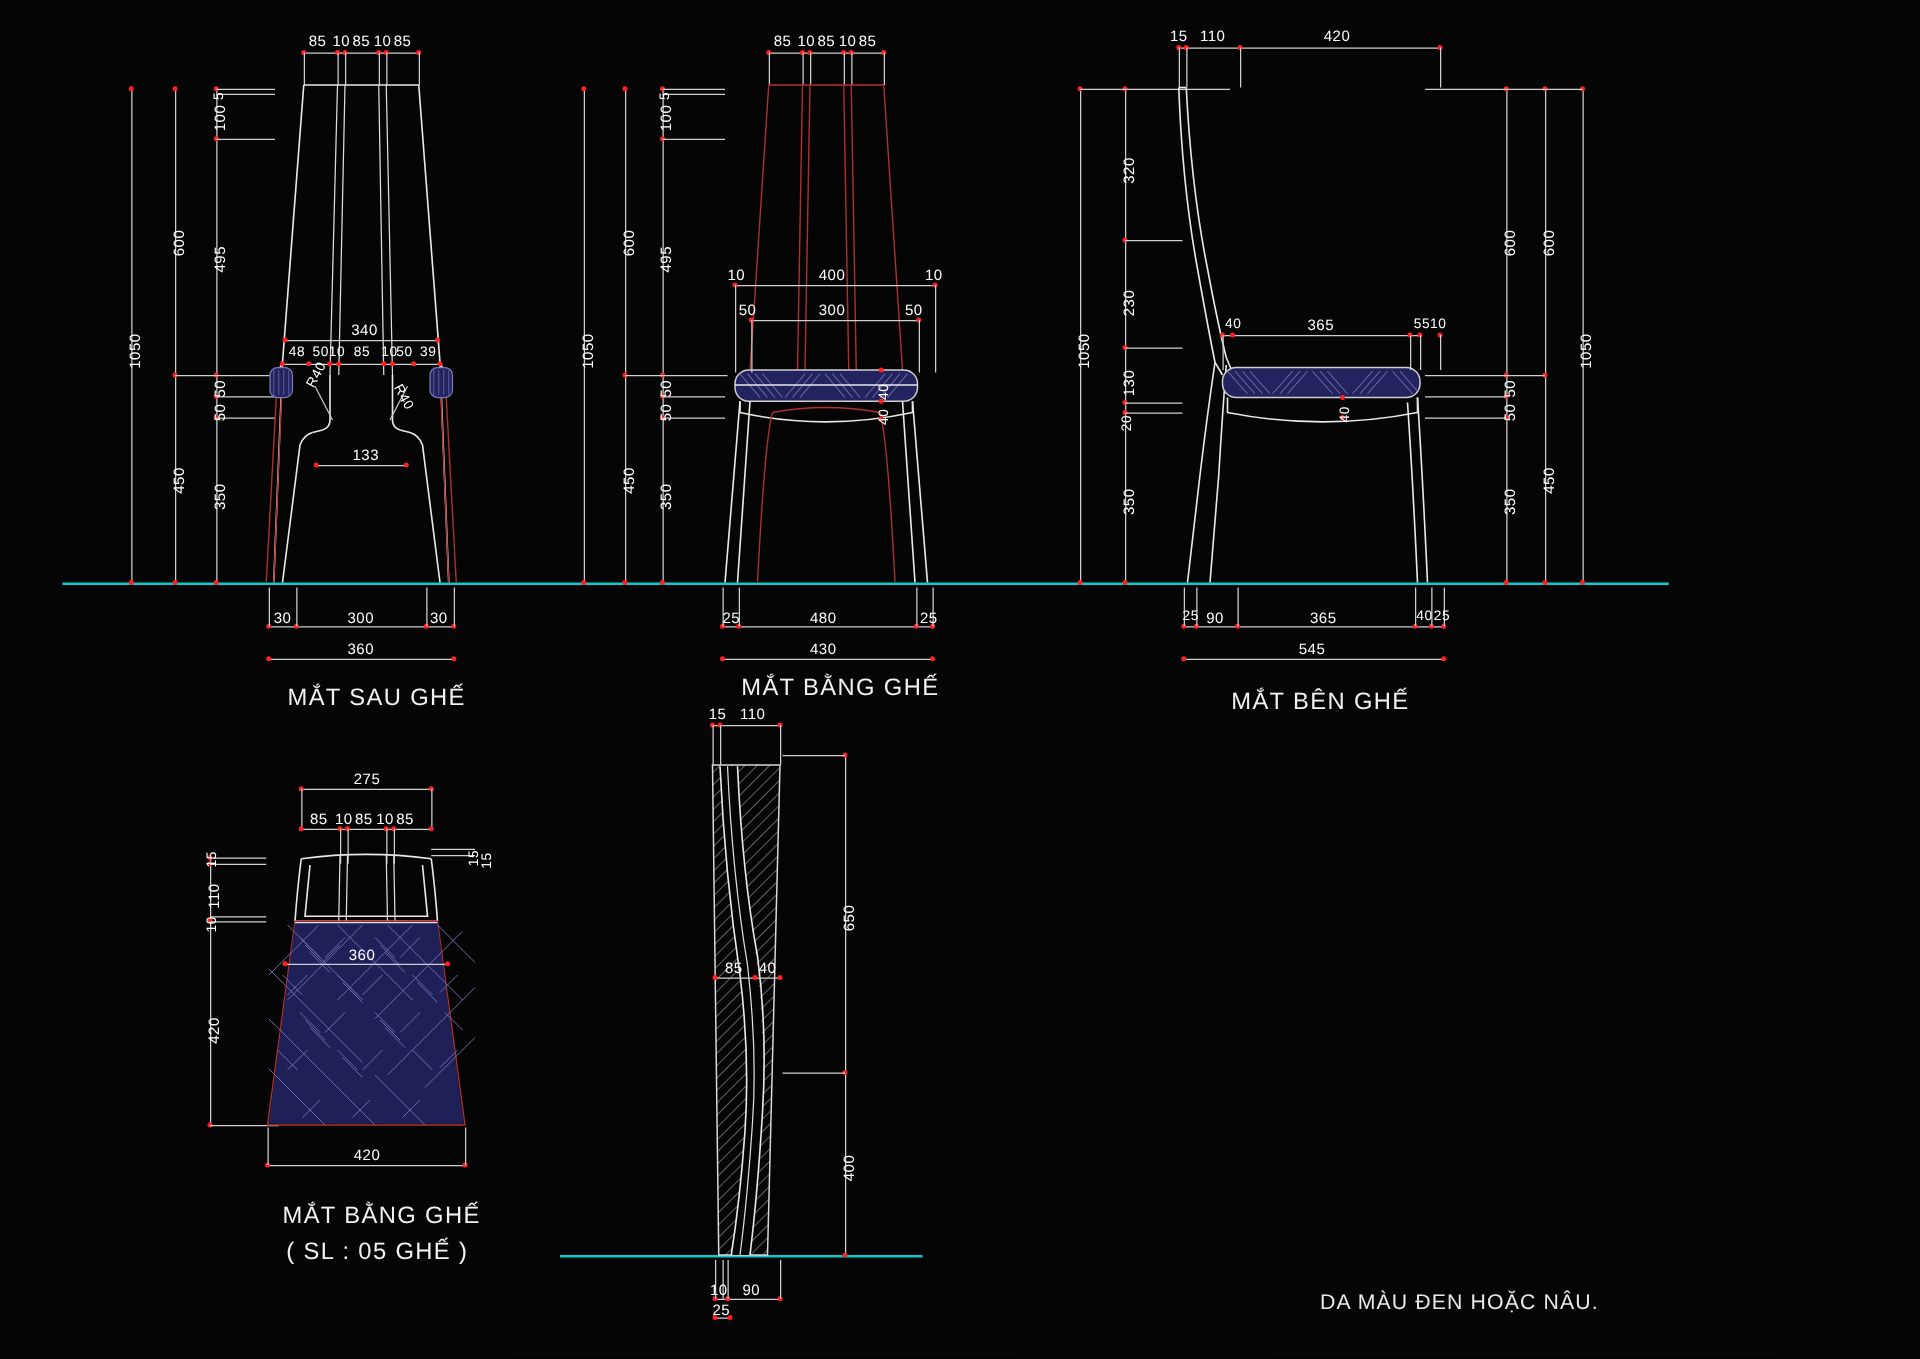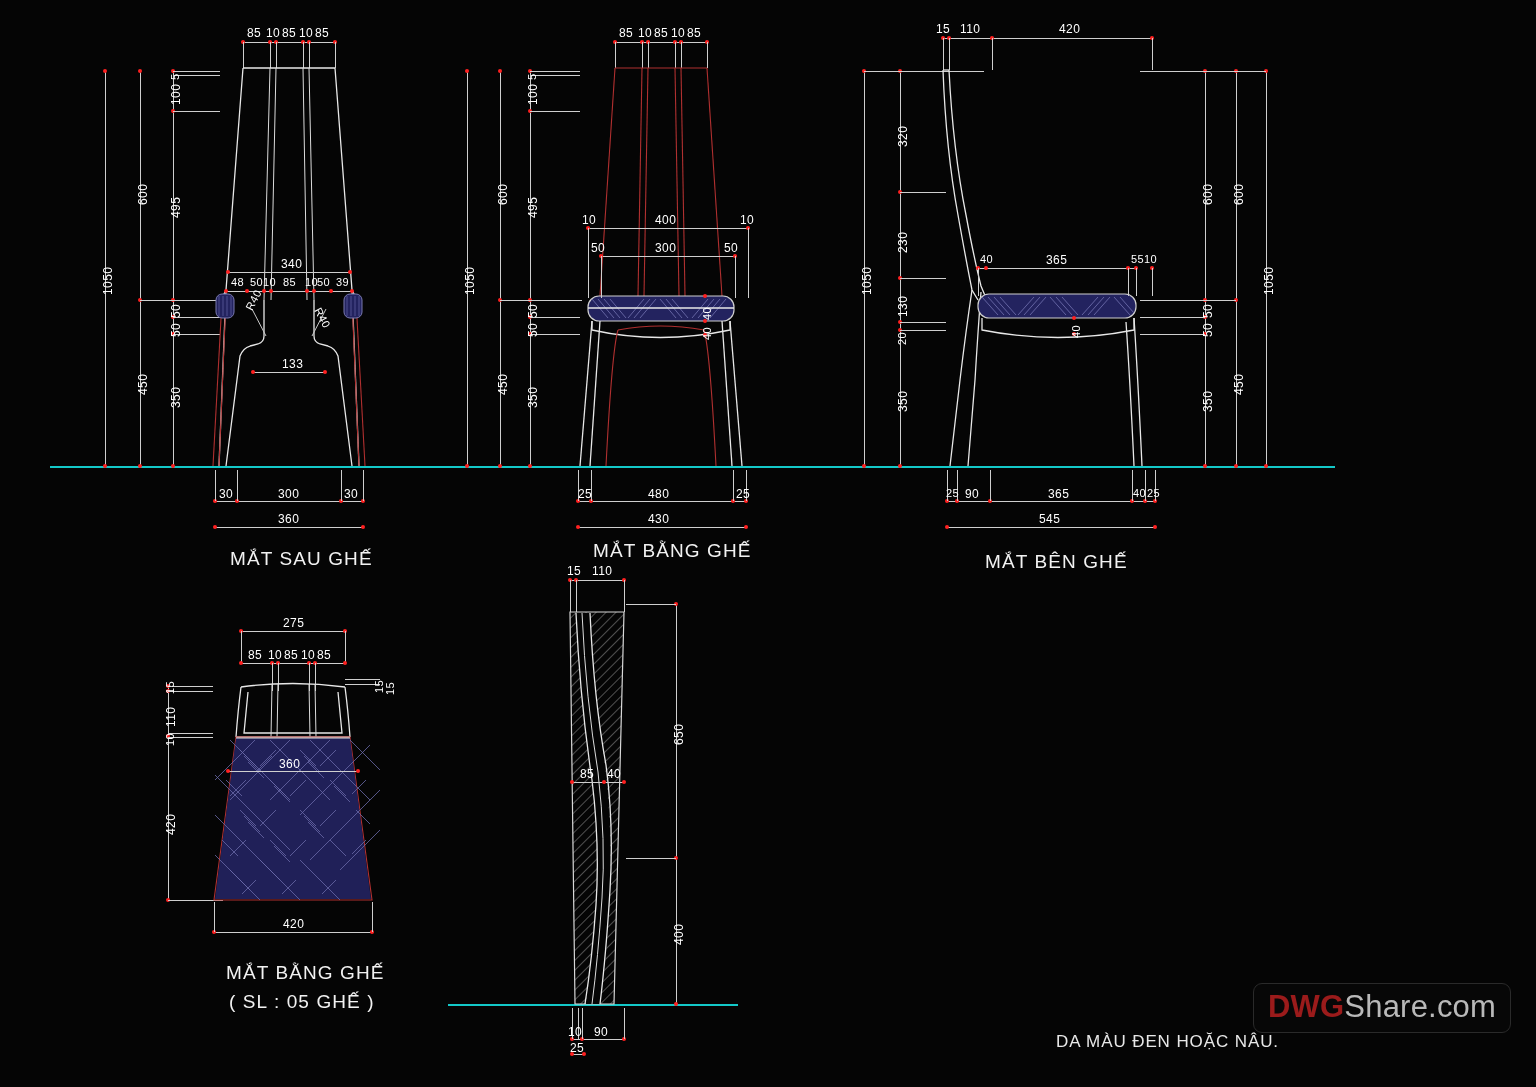--- a/index.html
+++ b/index.html
@@ -602,17 +602,14 @@
     <div class="txt s" style="left:568px;top:1026px;">10</div>
     <div class="txt s" style="left:594px;top:1026px;">90</div>
     <div class="ln hl" style="left:572px;top:1054px;width:12px;"></div>
     <div class="tick" style="left:572px;top:1054px;"></div>
     <div class="tick" style="left:584px;top:1054px;"></div>
     <div class="txt s" style="left:570px;top:1042px;">25</div>
   </div>
 
   <div class="note" style="left:1056px;top:1032px;">DA MÀU ĐEN HOẶC NÂU.</div>
 
-  <div id="wm" style="left:1253px;top:983px;">
-    <span class="r">DWG</span><span class="g">Share.com</span>
-  </div>
 
 </div>
 
 </body></html>

